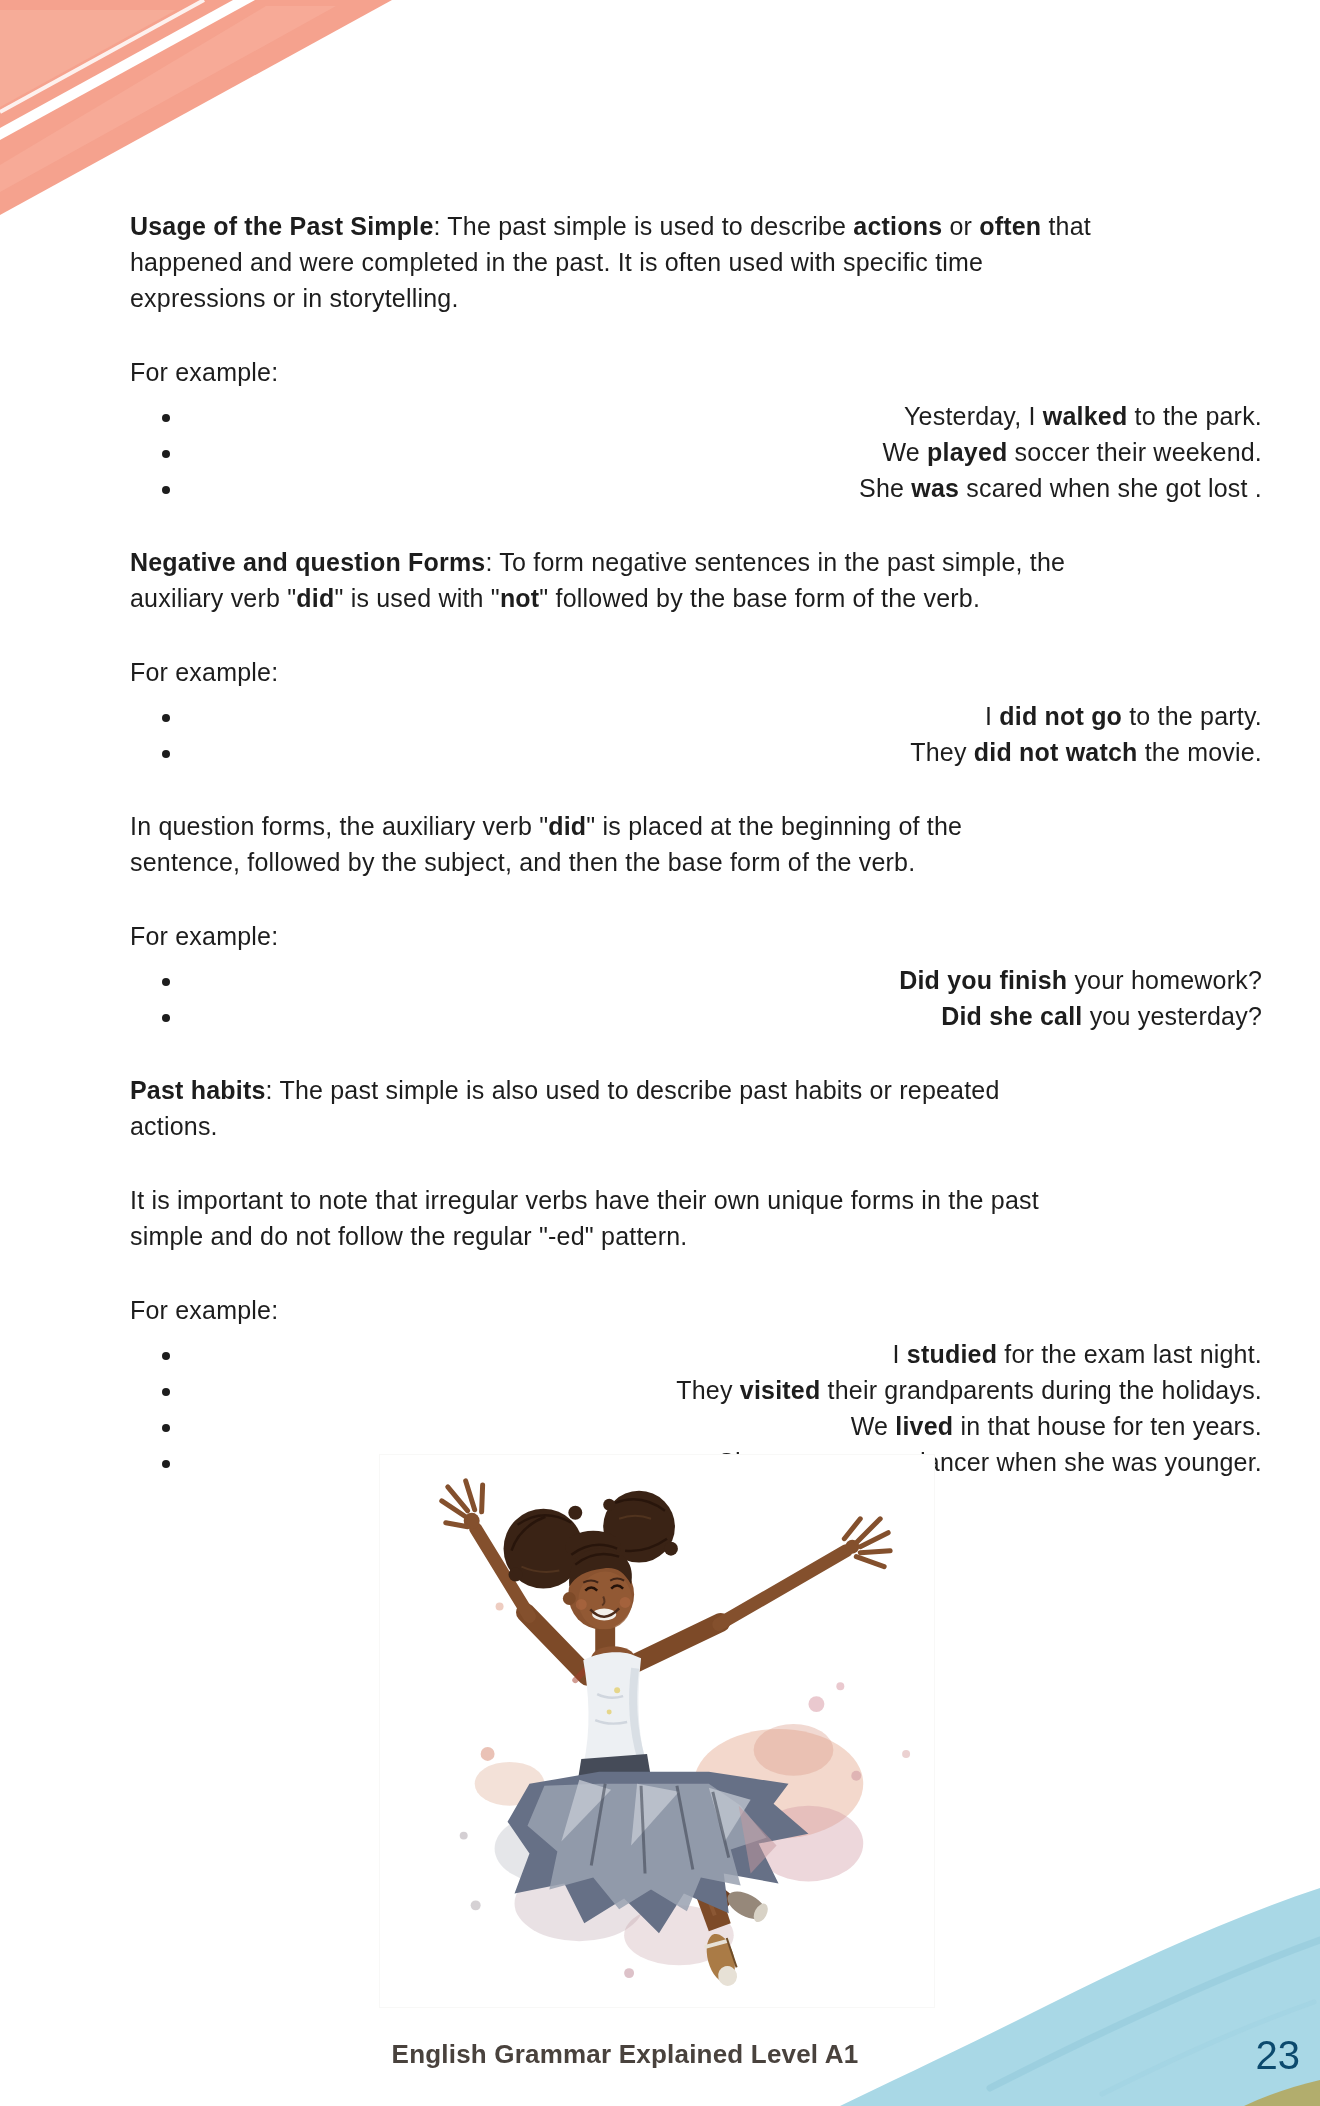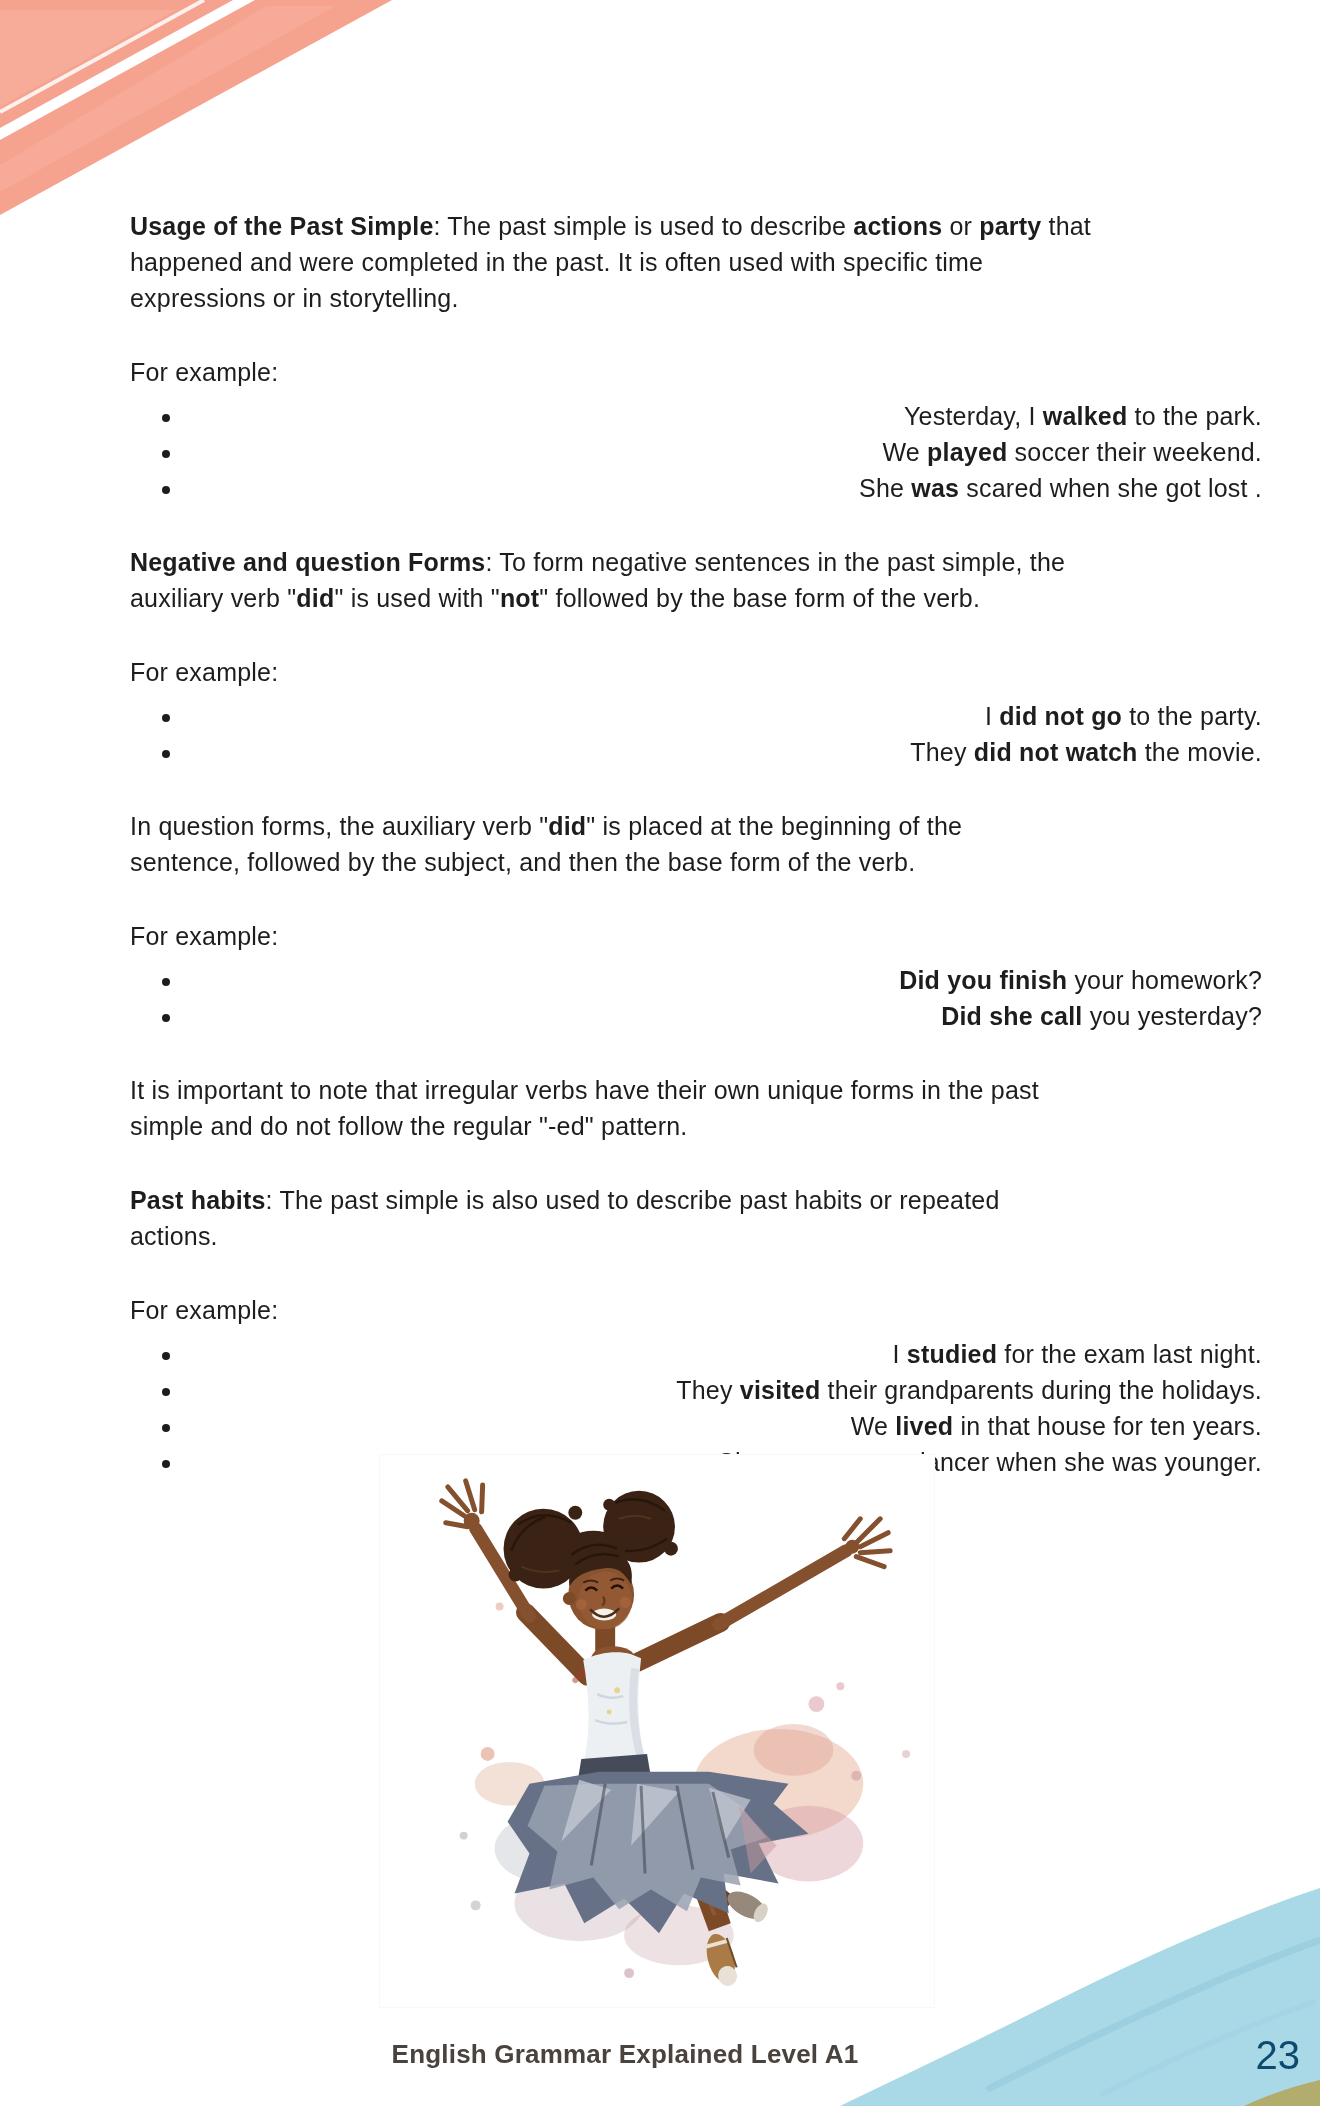--- a/index.html
+++ b/index.html
@@ -38,21 +38,21 @@
 
   <svg class="deco-top-left" viewBox="0 0 400 225" aria-hidden="true">
     <polygon points="0,0 233,0 0,128" fill="#f5a28e"></polygon>
     <polygon points="0,10 176,10 0,107" fill="#f9b7a5" opacity="0.45"></polygon>
     <line x1="204" y1="0" x2="0" y2="112" stroke="#ffffff" stroke-width="4" opacity="0.85"></line>
     <polygon points="255,0 392,0 0,215 0,140" fill="#f5a28e"></polygon>
     <polygon points="266,6 336,6 0,192 0,165" fill="#f9b7a5" opacity="0.4"></polygon>
   </svg>
 
   <div class="content">
-      <p class="paragraph"><b>Usage of the Past Simple</b><span>: The past simple is used to describe </span><b>actions</b><span> or </span><b>party</b><span> that
+      <p class="paragraph"><b>Usage of the Past Simple</b><span>: The past simple is used to describe </span><b>actions</b><span> or </span><b>often</b><span> that
 happened and were completed in the past. It is often used with specific time
 expressions or in storytelling.</span></p>
       <p class="paragraph"><span>For example:</span></p>
       <ul class="example-list">
         <li class="example-item"><span>Yesterday, I </span><b>walked</b><span> to the park.</span></li>
         <li class="example-item"><span>We </span><b>played</b><span> soccer their weekend.</span></li>
         <li class="example-item"><span>She </span><b>was</b><span> scared when she got lost .</span></li>
       </ul>
       <p class="paragraph"><b>Negative and question Forms</b><span>: To form negative sentences in the past simple, the
 auxiliary verb "</span><b>did</b><span>" is used with "</span><b>not</b><span>" followed by the base form of the verb.</span></p>
@@ -61,24 +61,24 @@
         <li class="example-item"><span>I </span><b>did not go</b><span> to the party.</span></li>
         <li class="example-item"><span>They </span><b>did not watch</b><span> the movie.</span></li>
       </ul>
       <p class="paragraph"><span>In question forms, the auxiliary verb "</span><b>did</b><span>" is placed at the beginning of the
 sentence, followed by the subject, and then the base form of the verb.</span></p>
       <p class="paragraph"><span>For example:</span></p>
       <ul class="example-list">
         <li class="example-item"><b>Did you finish</b><span> your homework?</span></li>
         <li class="example-item"><b>Did she call</b><span> you yesterday?</span></li>
       </ul>
+      <p class="paragraph"><b>Past habits</b><span>: The past simple is also used to describe past habits or repeated
+actions.</span></p>
       <p class="paragraph"><span>It is important to note that irregular verbs have their own unique forms in the past
 simple and do not follow the regular "-ed" pattern.</span></p>
-      <p class="paragraph"><b>Past habits</b><span>: The past simple is also used to describe past habits or repeated
-actions.</span></p>
       <p class="paragraph"><span>For example:</span></p>
       <ul class="example-list">
         <li class="example-item"><span>I </span><b>studied</b><span> for the exam last night.</span></li>
         <li class="example-item"><span>They </span><b>visited</b><span> their grandparents during the holidays.</span></li>
         <li class="example-item"><span>We </span><b>lived</b><span> in that house for ten years.</span></li>
         <li class="example-item"><span>She </span><b>was</b><span> a great dancer when she was younger.</span></li>
       </ul>
     </div>
 
   <svg class="figure" viewBox="0 0 556 554" role="img" aria-label="Watercolor painting of a smiling young Black girl with two afro puffs dancing joyfully with arms outstretched, wearing a white tank top, gray tutu and tan tap shoes, surrounded by paint splatters">

